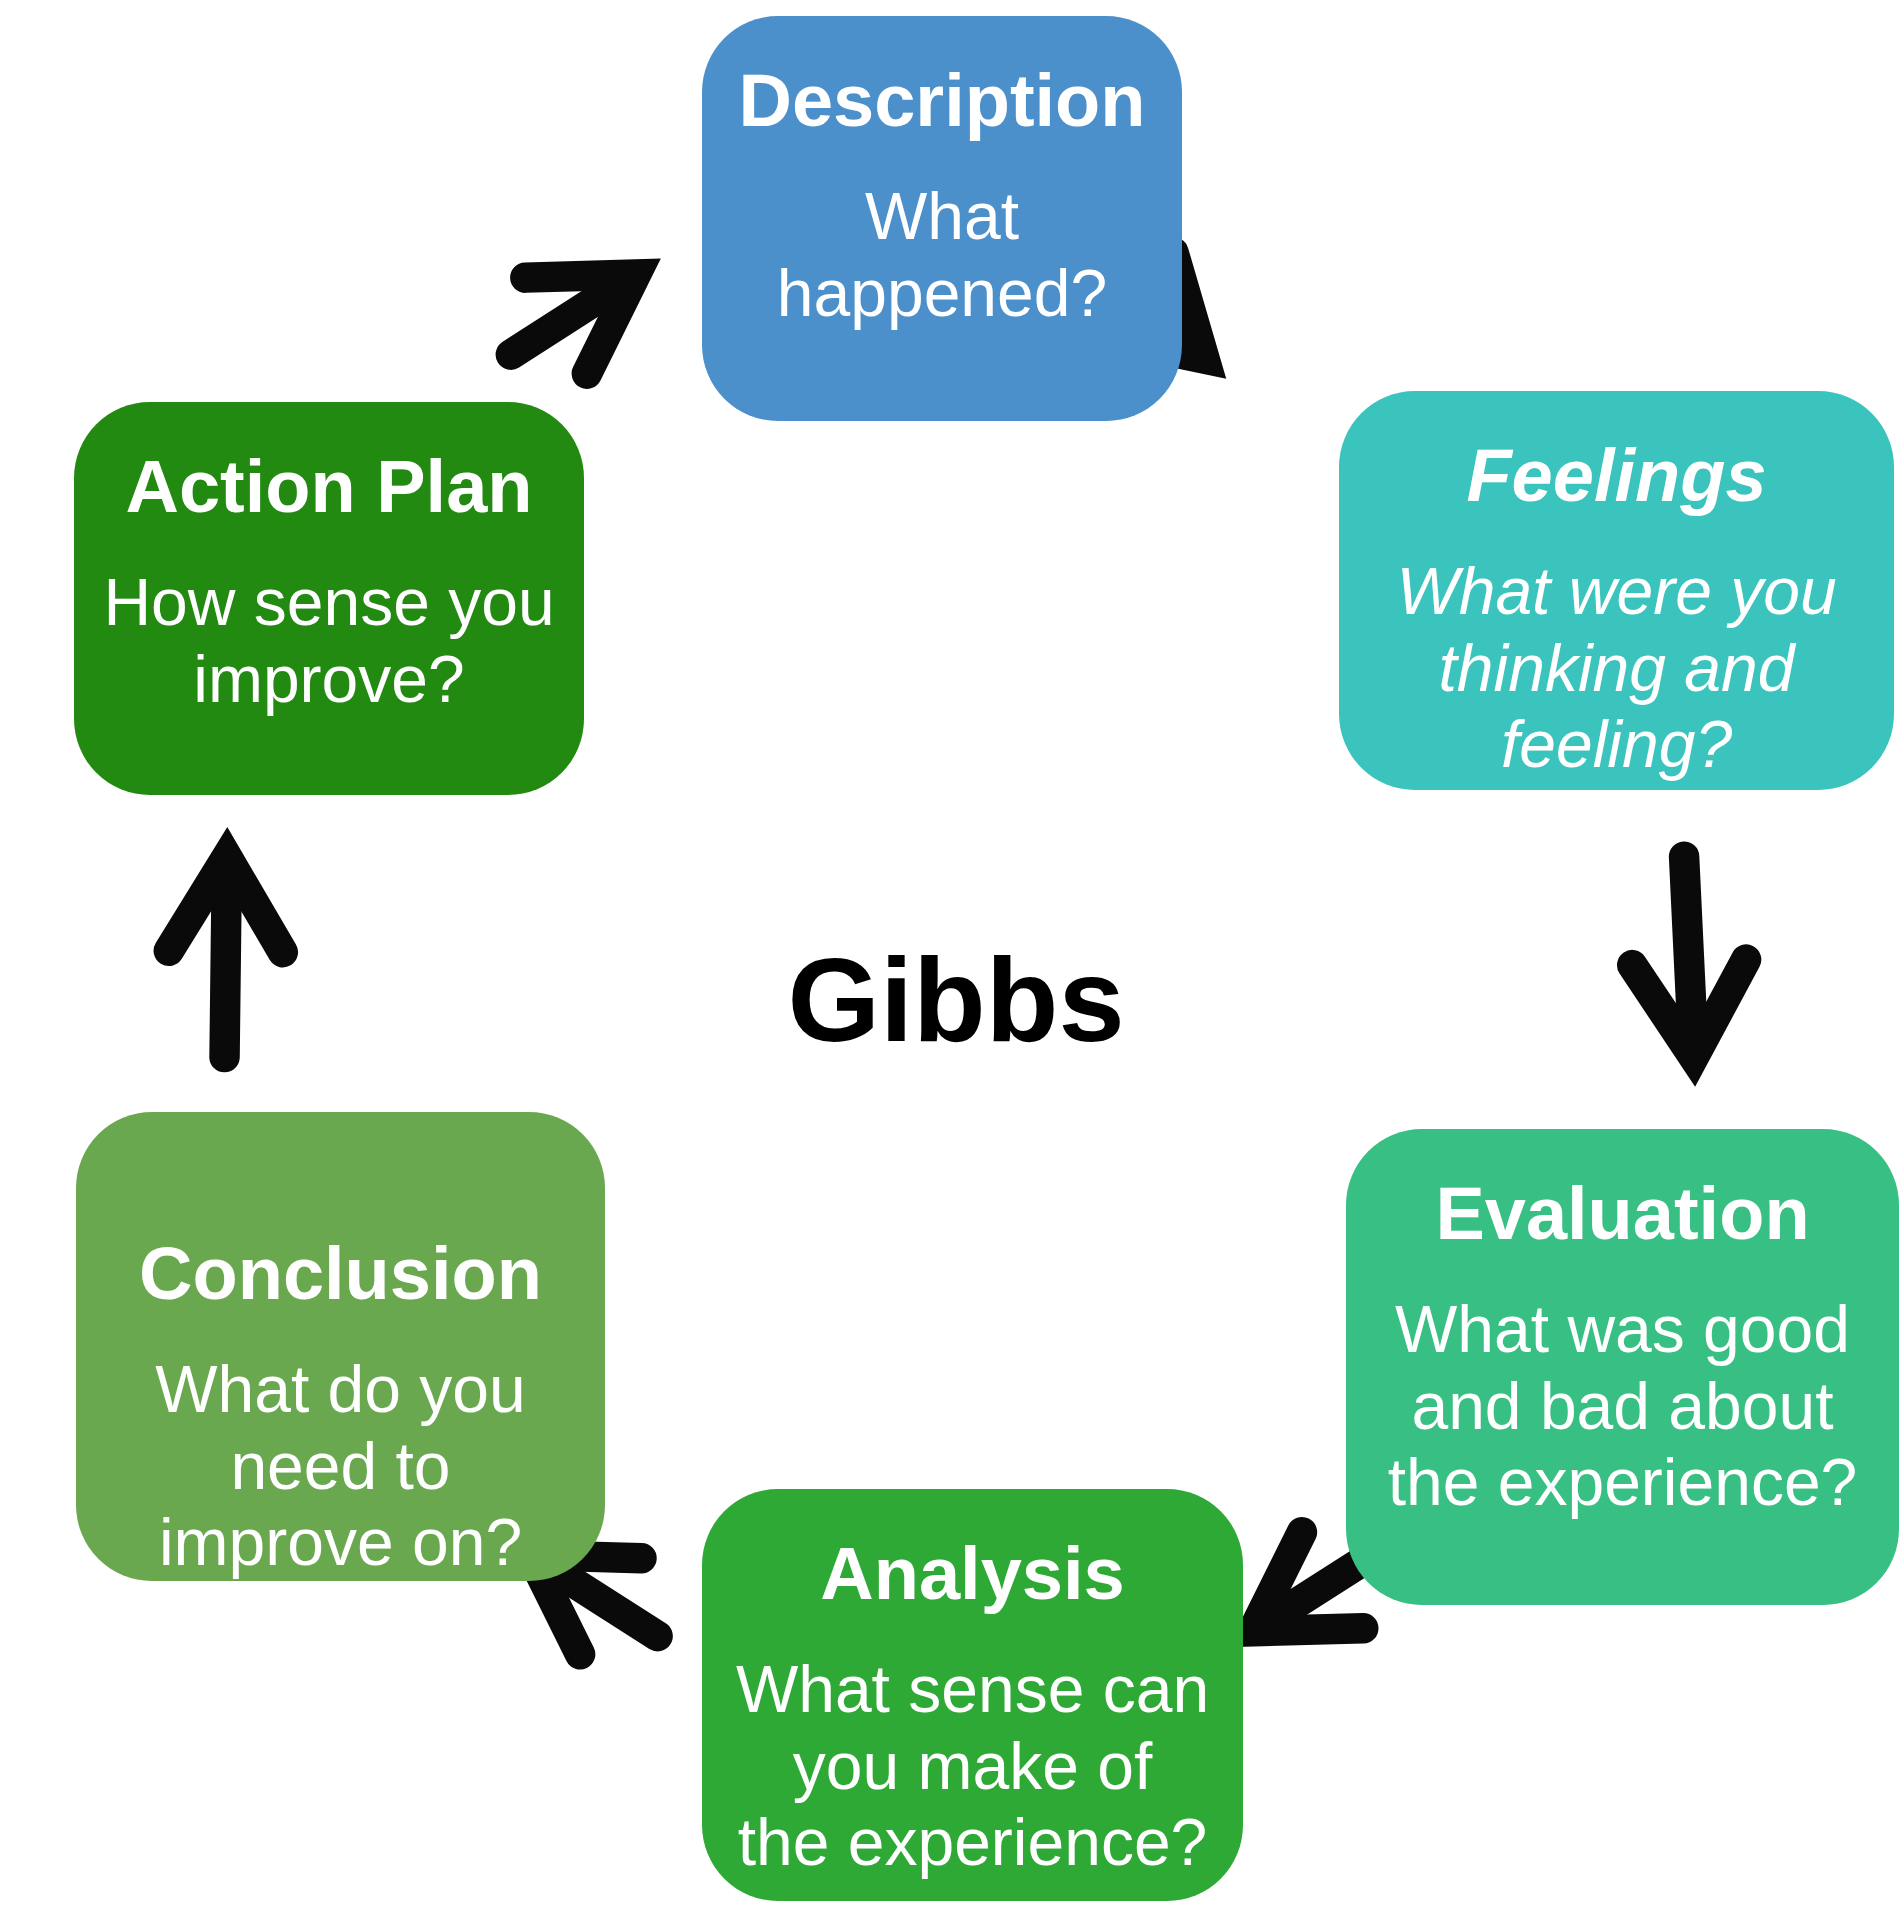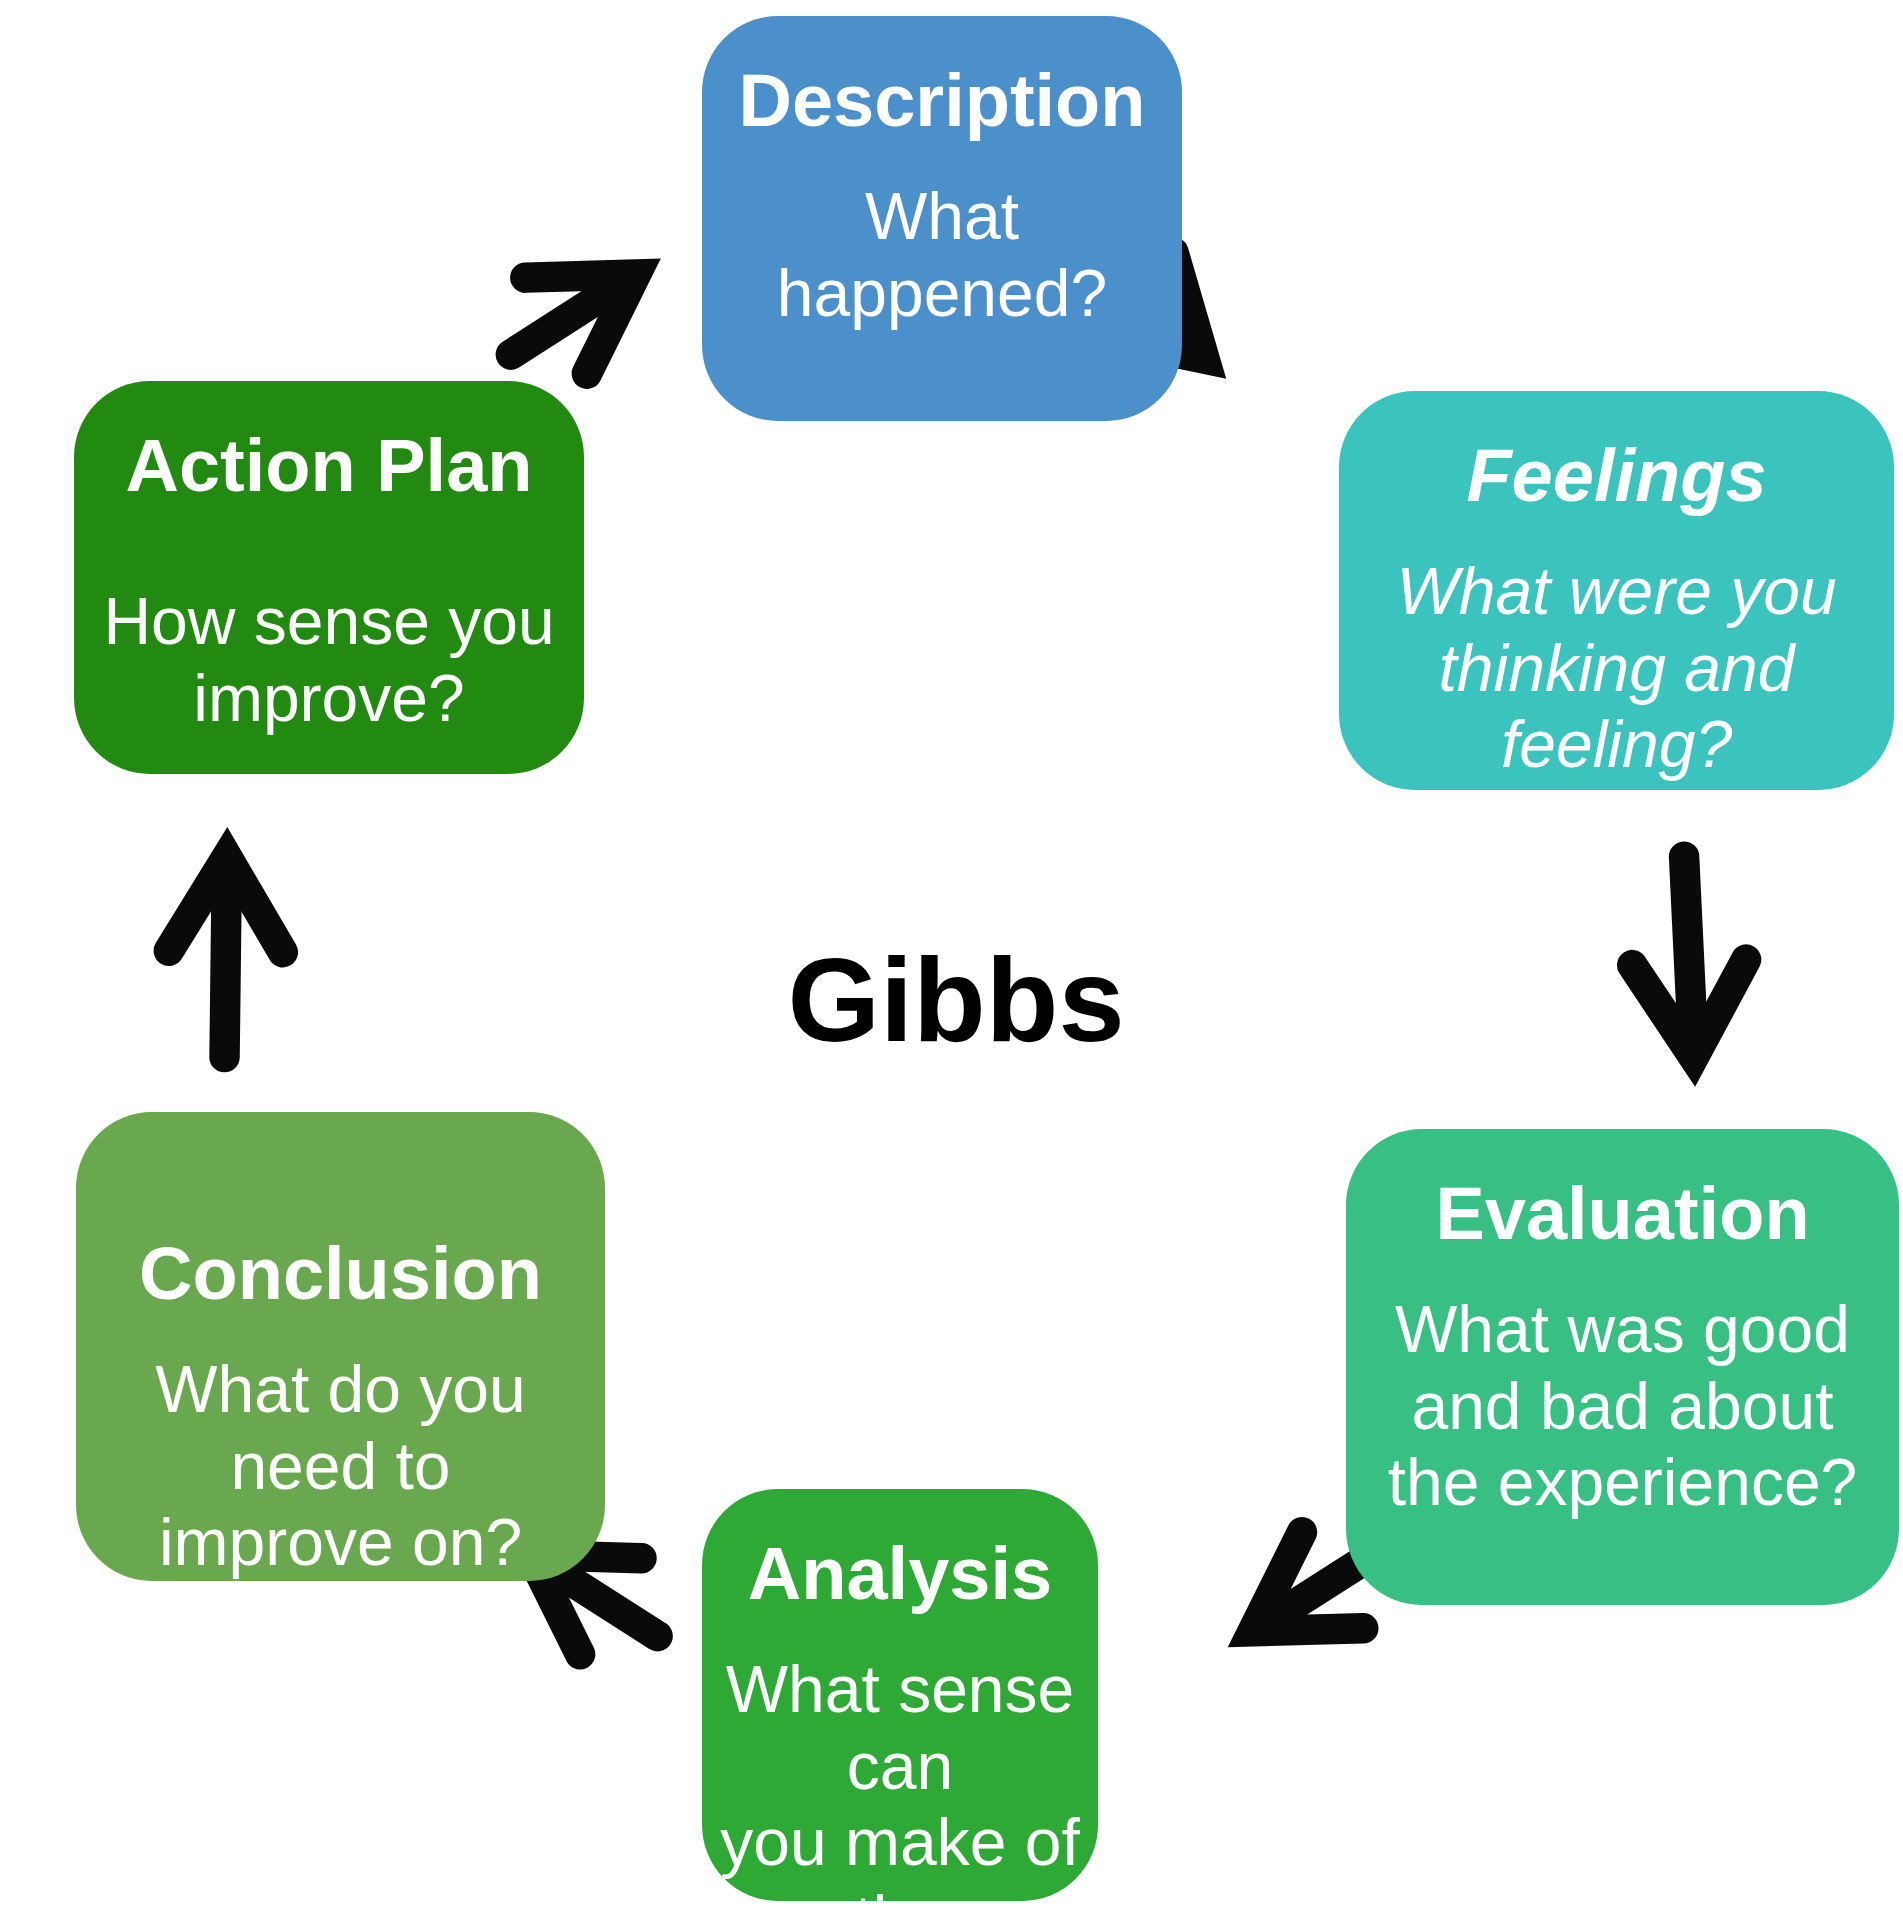--- a/index.html
+++ b/index.html
@@ -53,23 +53,23 @@
     left: 0;
     top: 0;
     width: 1903px;
     height: 1925px;
     pointer-events: none;
   }
   
   #box-description { left: 702px;  top: 16px;   width: 480px; height: 405px; }
   #box-feelings    { left: 1339px; top: 391px;  width: 555px; height: 399px; }
   #box-evaluation  { left: 1346px; top: 1129px; width: 553px; height: 476px; }
-  #box-analysis    { left: 702px;  top: 1489px; width: 396px; height: 412px; }
+  #box-analysis    { left: 702px;  top: 1489px; width: 541px; height: 412px; }
   #box-conclusion  { left: 76px;   top: 1112px; width: 529px; height: 469px; justify-content: flex-end; }
-  #box-actionplan  { left: 74px;   top: 381px;  width: 510px; height: 393px; gap: 40px; }
+  #box-actionplan  { left: 74px;   top: 402px;  width: 510px; height: 393px; }
 </style>
 </head>
 <body>
 
 <div id="canvas">
 
   <svg id="arrow-layer" viewBox="0 0 2373 2400" xmlns="http://www.w3.org/2000/svg">
       <g>
         <path d="M 637 442 L 749.2222847738785 370.06263796546244" stroke="#0a0a0a" stroke-width="38" stroke-linecap="round" fill="none"></path>
         <path d="M 655.0579785081623 345.9998383399062 L 793 342 L 731.771791230427 465.67338618663916" stroke="#0a0a0a" stroke-width="38" stroke-linecap="round" stroke-linejoin="miter" stroke-miterlimit="12" fill="none"></path>

